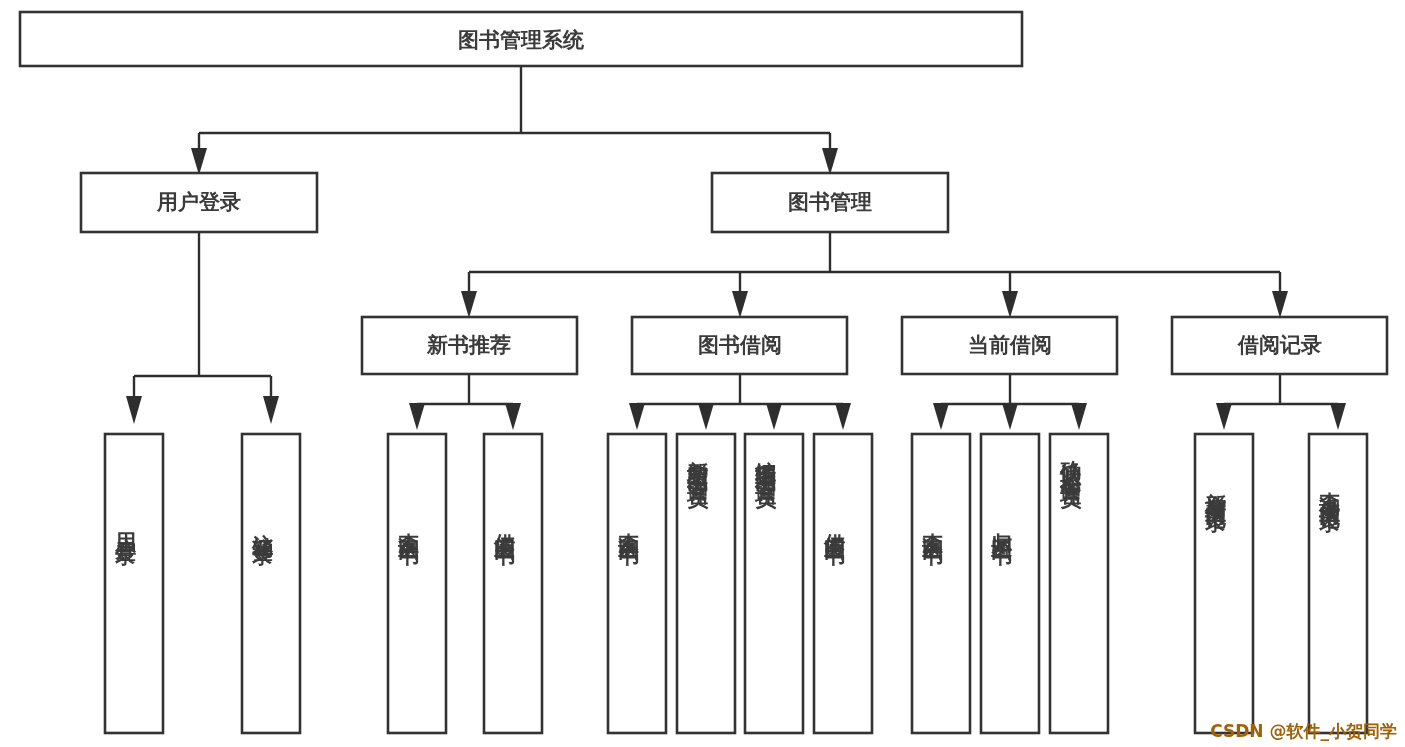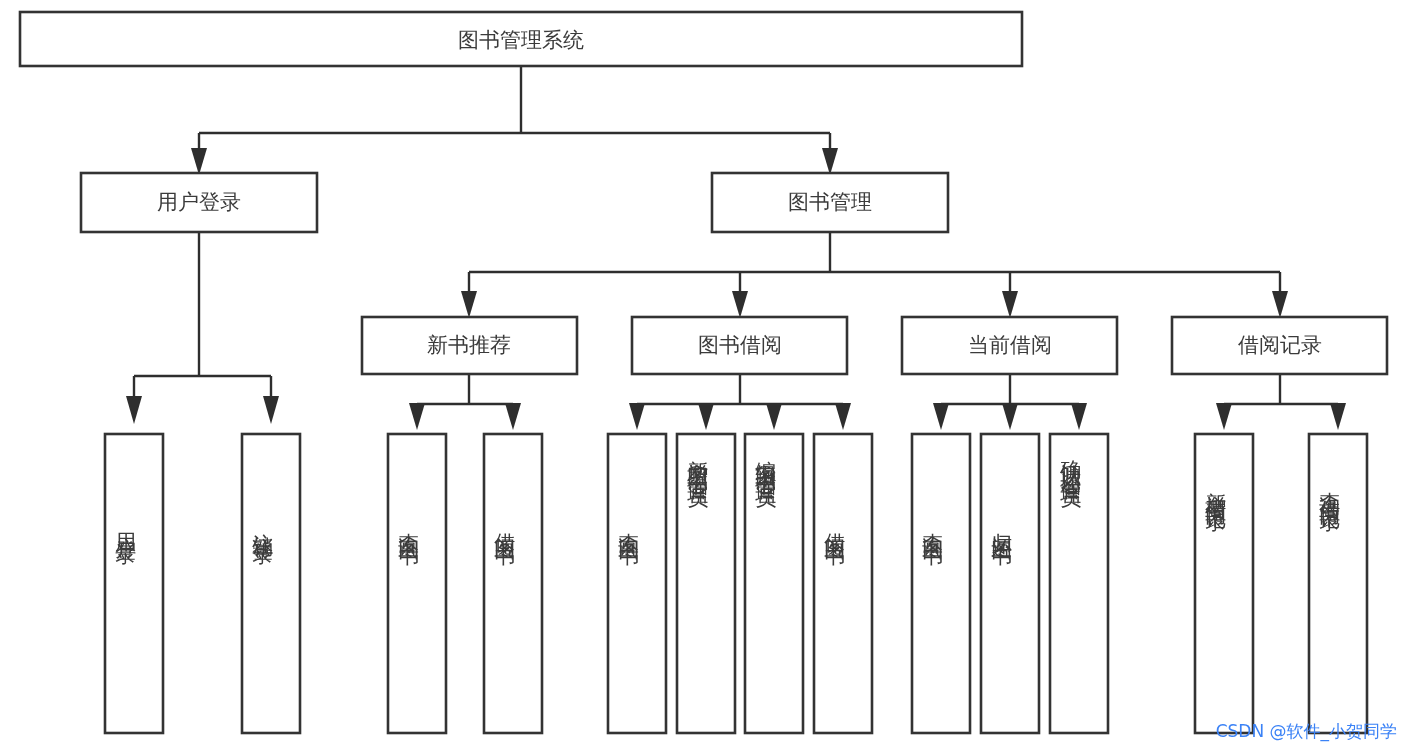--- a/index.html
+++ b/index.html
@@ -11,20 +11,21 @@
     width: 1405px;
     height: 747px;
     font-family: "DejaVu Sans", "Liberation Sans", sans-serif;
     overflow: hidden;
   }
   #diagram-root {
     position: relative;
     width: 1405px;
     height: 747px;
     background: #ffffff;
+    font-weight: bold;
   }
   svg.diagram {
     position: absolute;
     left: 0;
     top: 0;
     width: 1405px;
     height: 747px;
     display: block;
   }
   .node-box {
@@ -57,21 +58,21 @@
   .arrow-head {
     fill: #2e2e2e;
     stroke: none;
   }
   .watermark {
     position: absolute;
     right: 8px;
     bottom: 4px;
     font-family: "DejaVu Sans", "Liberation Sans", sans-serif;
     font-size: 17px;
-    color: #3b82f6;
+    color: #a16207;
     white-space: nowrap;
     user-select: none;
   }
 </style>
 </head>
 <body>
 
 <div id="diagram-root">
 
   <svg class="diagram" viewBox="0 0 1405 747" xmlns="http://www.w3.org/2000/svg">

